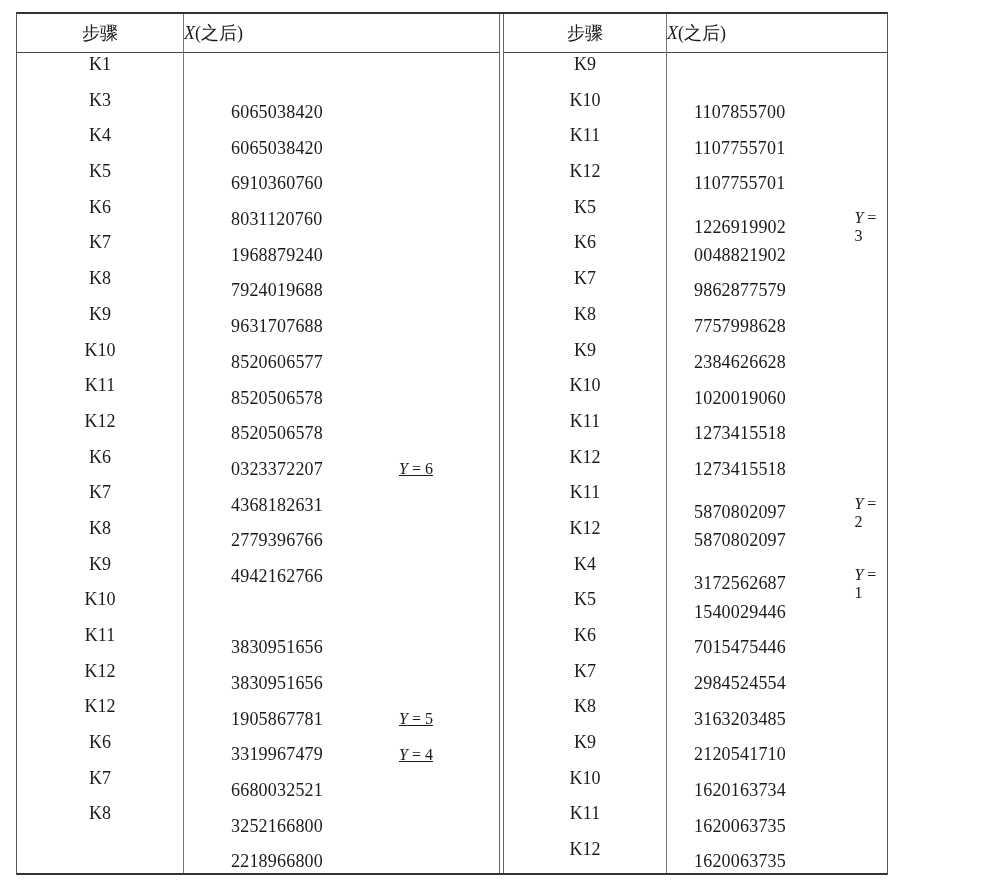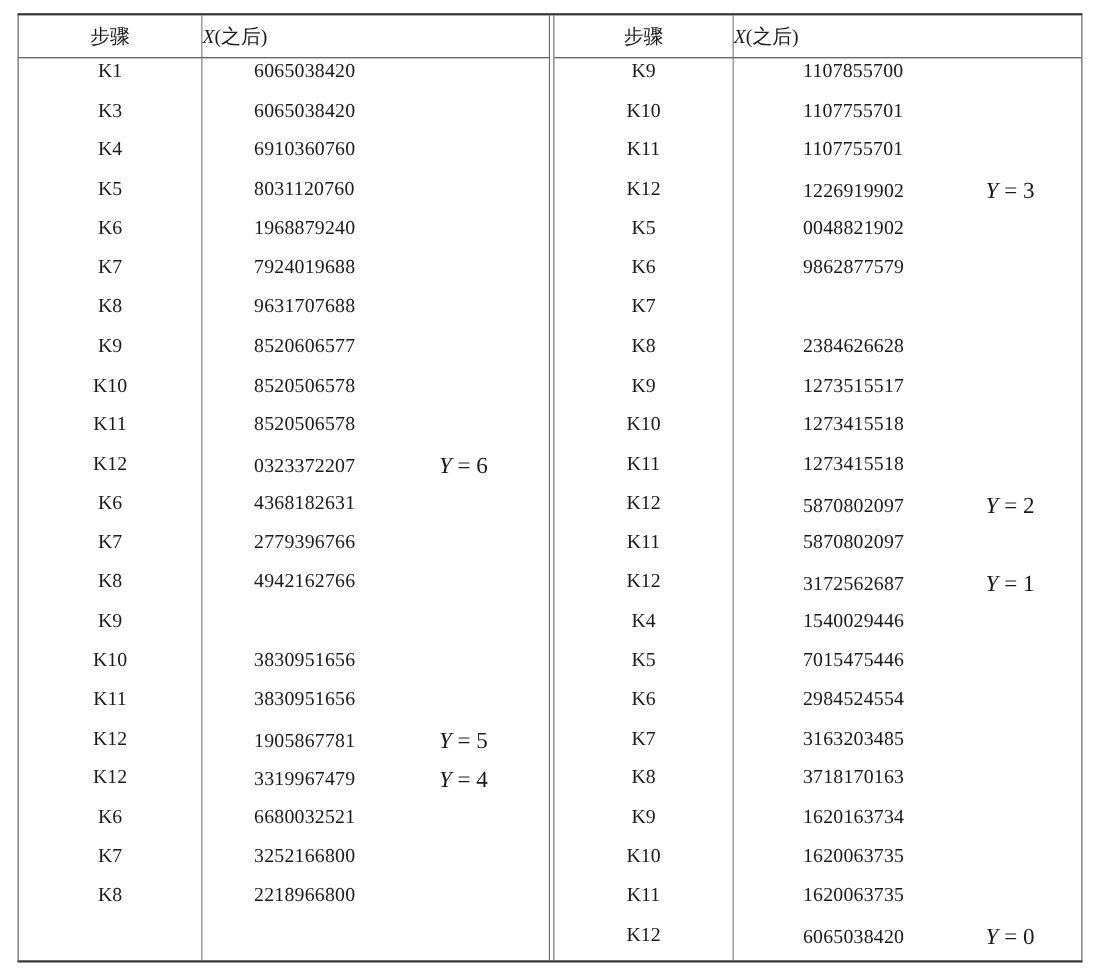--- a/index.html
+++ b/index.html
@@ -2,21 +2,21 @@
 <html><head>
 <meta charset="utf-8">
 <style>
   html, body { margin: 0; padding: 0; background: #ffffff; }
   body {
     width: 1000px; height: 888px; position: relative; overflow: hidden;
     font-family: "Liberation Serif", "DejaVu Serif", serif;
     color: #1a1a1a;
   }
   .table-wrap {
-    position: absolute; left: 16px; top: 12px; width: 968px; height: 863px;
+    position: absolute; left: 16px; top: 12px; width: 872px; height: 863px;
     border-top: 2px solid #333; border-bottom: 2px solid #333;
     border-left: 1.5px solid #555; border-right: 1.5px solid #555;
     box-sizing: border-box;
   }
   .half {
     position: absolute; top: 0; bottom: 0;
   }
   .half.left { left: 0; width: 482px; }
   .half.right { left: 487px; right: 0; }
   .double-divider {
@@ -39,26 +39,26 @@
   }
   .col-line {
     position: absolute; top: 38px; bottom: 0; width: 0; border-left: 1px solid #777;
   }
   .half.left .col-line { left: 166px; }
   .half.right .col-line { left: 162px; }
   .rows { position: absolute; top: 0; left: 0; right: 0; }
   .row {
     display: flex; height: 35.7px; align-items: flex-start; font-size: 18px;
   }
-  .row .c2 { flex: 1; display: flex; align-items: center; }
+  .row .c2 { flex: 1; display: flex; align-items: center; margin-top: 48px; }
   .row .val { width: 136px; padding-left: 48px; letter-spacing: 0.2px; }
-  .half.right .row .val { padding-left: 64px; }
-  .row .note { font-size: 21px; }
+  .half.right .row .val { padding-left: 28px; }
+  .row .note { font-size: 16px; }
   .row .note i { font-style: italic; }
-  .half.left .row .note { margin-left: 32px; }
+  .half.left .row .note { margin-left: 32px; text-decoration: underline; }
   .half.right .row .note { margin-left: 30px; }
 </style>
 </head>
 <body>
 
 <div class="table-wrap">
 
   <div class="half left">
     <div class="head">
       <div class="c1"><span>步骤</span></div>
@@ -251,31 +251,34 @@
             </div>
           </div>
           <div class="row">
             <div class="c1">K6</div>
             <div class="c2">
               <span class="val">9862877579</span>
             </div>
           </div>
           <div class="row">
             <div class="c1">K7</div>
+            <div class="c2">
+              <span class="val">7757998628</span>
+            </div>
           </div>
           <div class="row">
             <div class="c1">K8</div>
             <div class="c2">
               <span class="val">2384626628</span>
             </div>
           </div>
           <div class="row">
             <div class="c1">K9</div>
             <div class="c2">
-              <span class="val">1273515517</span>
+              <span class="val">1020019060</span>
             </div>
           </div>
           <div class="row">
             <div class="c1">K10</div>
             <div class="c2">
               <span class="val">1273415518</span>
             </div>
           </div>
           <div class="row">
             <div class="c1">K11</div>
@@ -323,21 +326,21 @@
           </div>
           <div class="row">
             <div class="c1">K7</div>
             <div class="c2">
               <span class="val">3163203485</span>
             </div>
           </div>
           <div class="row">
             <div class="c1">K8</div>
             <div class="c2">
-              <span class="val">3718170163</span>
+              <span class="val">2120541710</span>
             </div>
           </div>
           <div class="row">
             <div class="c1">K9</div>
             <div class="c2">
               <span class="val">1620163734</span>
             </div>
           </div>
           <div class="row">
             <div class="c1">K10</div>

